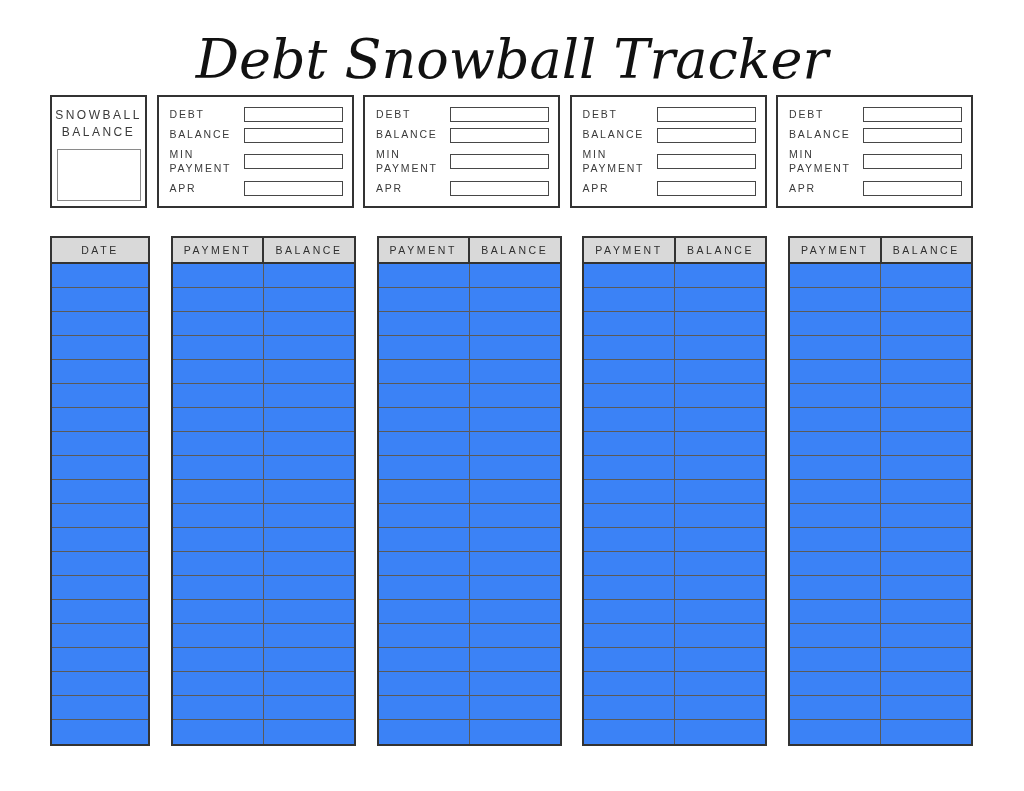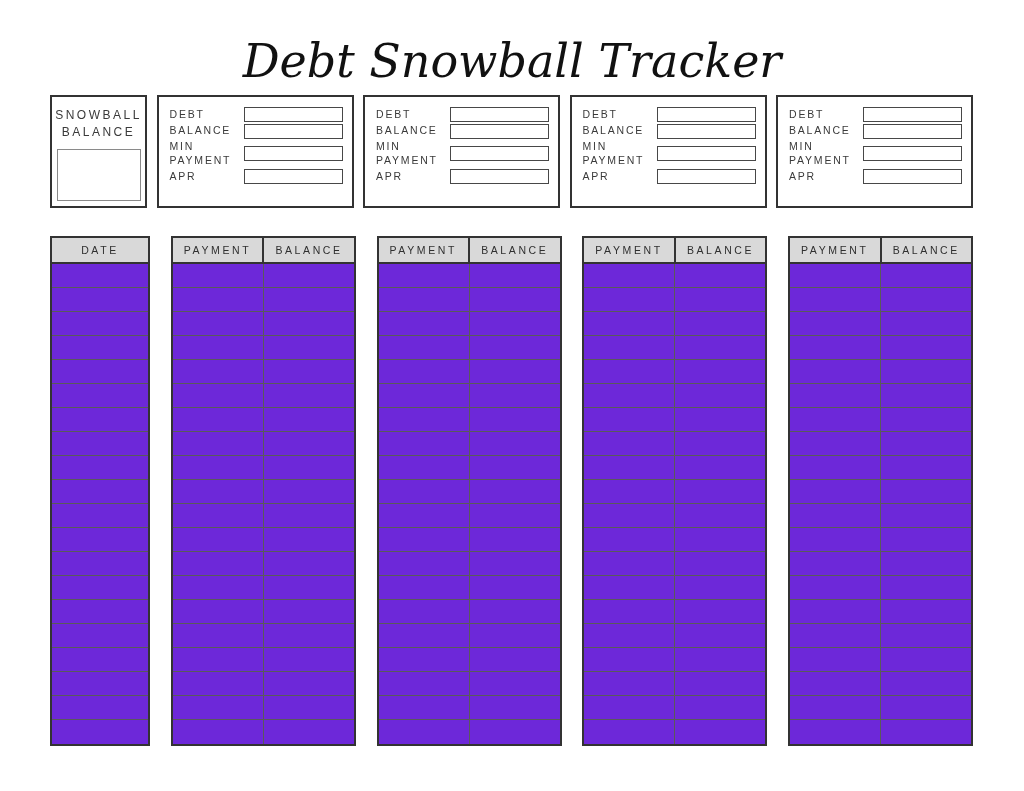--- a/index.html
+++ b/index.html
@@ -15,25 +15,25 @@
   body{
     width:1024px;height:791px;
     background:var(--page-bg);
     font-family:"Liberation Sans", sans-serif;
     overflow:hidden;
   }
   .page{position:relative;width:1024px;height:791px;background:var(--page-bg);}
 
   
   .title{
-    position:absolute;top:18px;left:0;right:0;margin:18px;
+    position:absolute;top:18px;left:0;right:0;margin:12px;
     text-align:center;
     font-family:"DejaVu Serif", serif;
     font-style:italic;font-weight:500;
-    font-size:46px;line-height:1.1;
+    font-size:54px;line-height:1.1;
     color:var(--title-color);
   }
 
   
   .top-row{
     position:absolute;left:50px;top:95px;width:923px;height:113px;
     display:flex;justify-content:space-between;
   }
   .snowball-card{
     width:97px;box-sizing:border-box;
@@ -46,42 +46,42 @@
     text-align:center;line-height:1.45;white-space:nowrap;
   }
   .snowball-input{
     margin-top:7px;width:84px;flex:1;align-self:center;
     border:1.5px solid var(--border-light);
     background:#fff;box-sizing:border-box;
   }
   .debt-card{
     width:197px;box-sizing:border-box;
     border:2px solid var(--border-dark);
-    padding:10px 9px 22px 11px;
+    padding:10px 9px 10px 11px;
     display:flex;flex-direction:column;justify-content:space-between;
   }
   .debt-field{display:flex;align-items:center;}
   .debt-label{
     width:74px;flex:0 0 74px;
     font-size:10.5px;letter-spacing:1.8px;line-height:1.3;
     color:var(--text);
   }
   .debt-input{
     flex:1;height:15px;
     border:1.5px solid #474747;
     background:#fff;box-sizing:border-box;
   }
 
   
   .tables-row{
     position:absolute;left:50px;top:236px;width:923px;
     display:flex;justify-content:space-between;align-items:flex-start;
   }
   .ttable{
-    box-sizing:border-box;background:#6d28d9;
+    box-sizing:border-box;background:#3b82f6;
     border:2px solid var(--border-dark);
   }
   .date-table{width:100px;}
   .pb-table{width:185px;}
   .thead{
     display:flex;height:24px;
     background:var(--header-bg);
     border-bottom:2px solid var(--border-dark);
   }
   .th{

